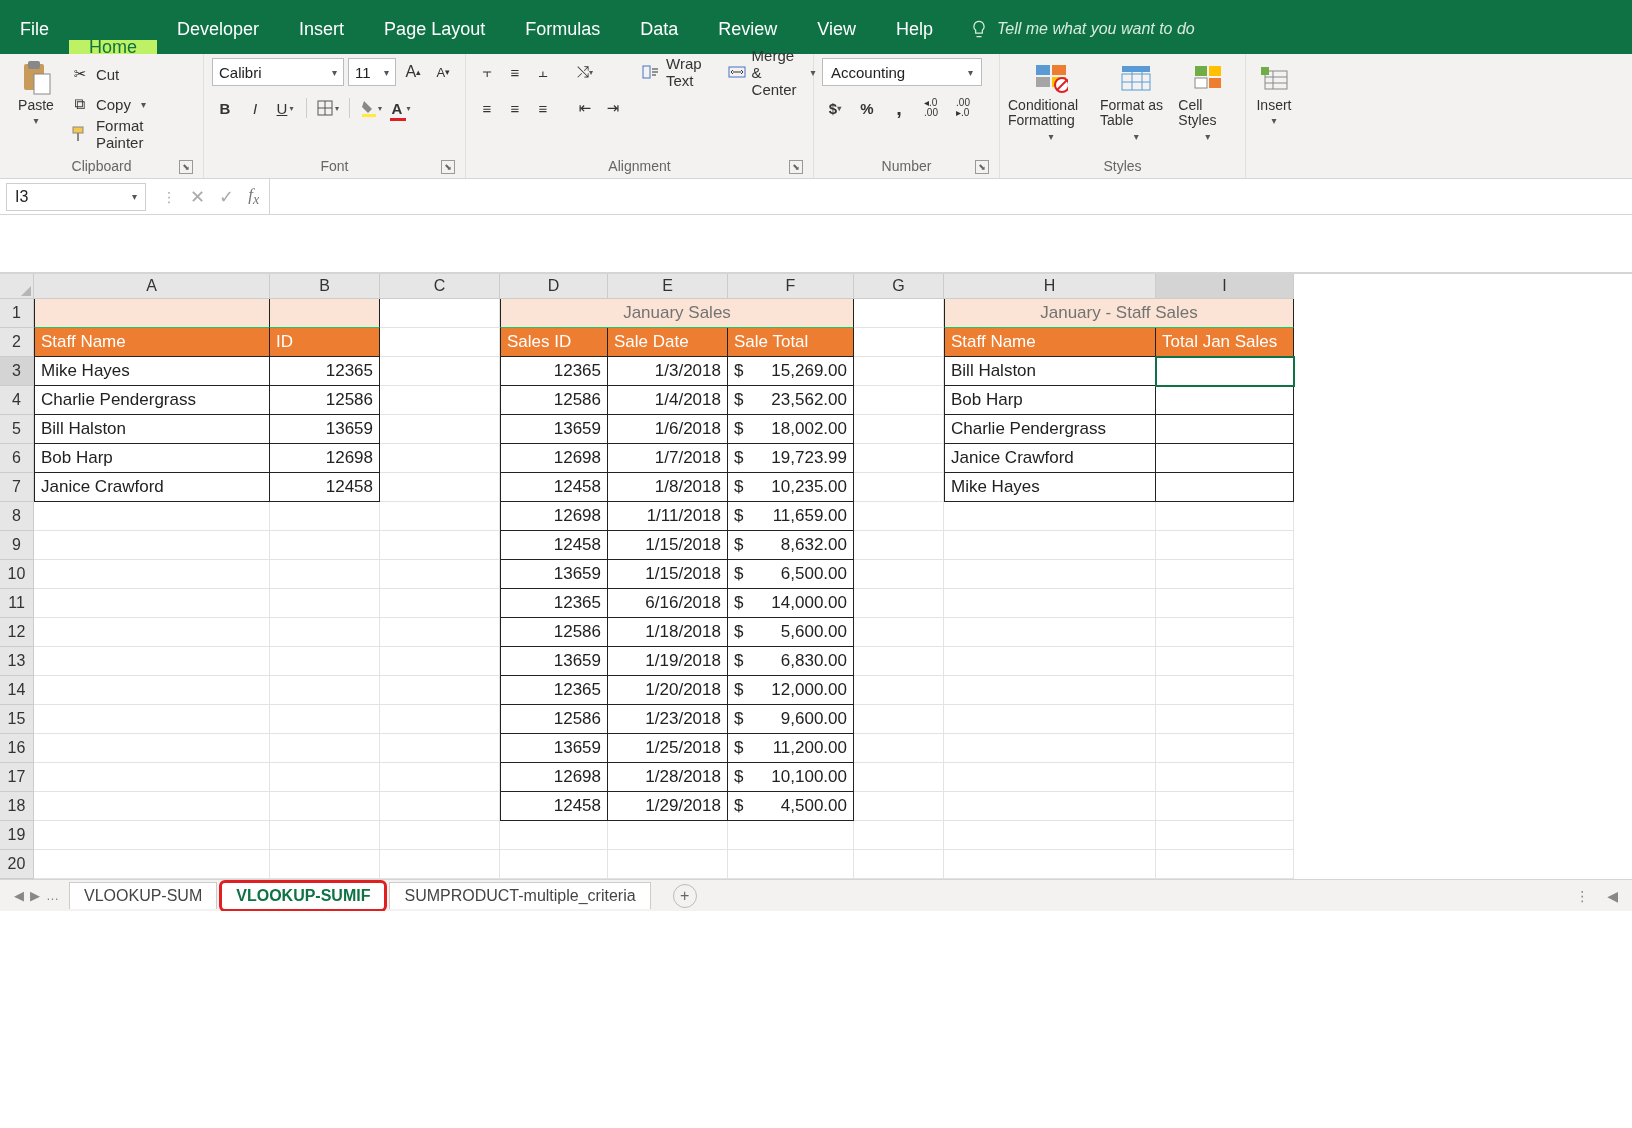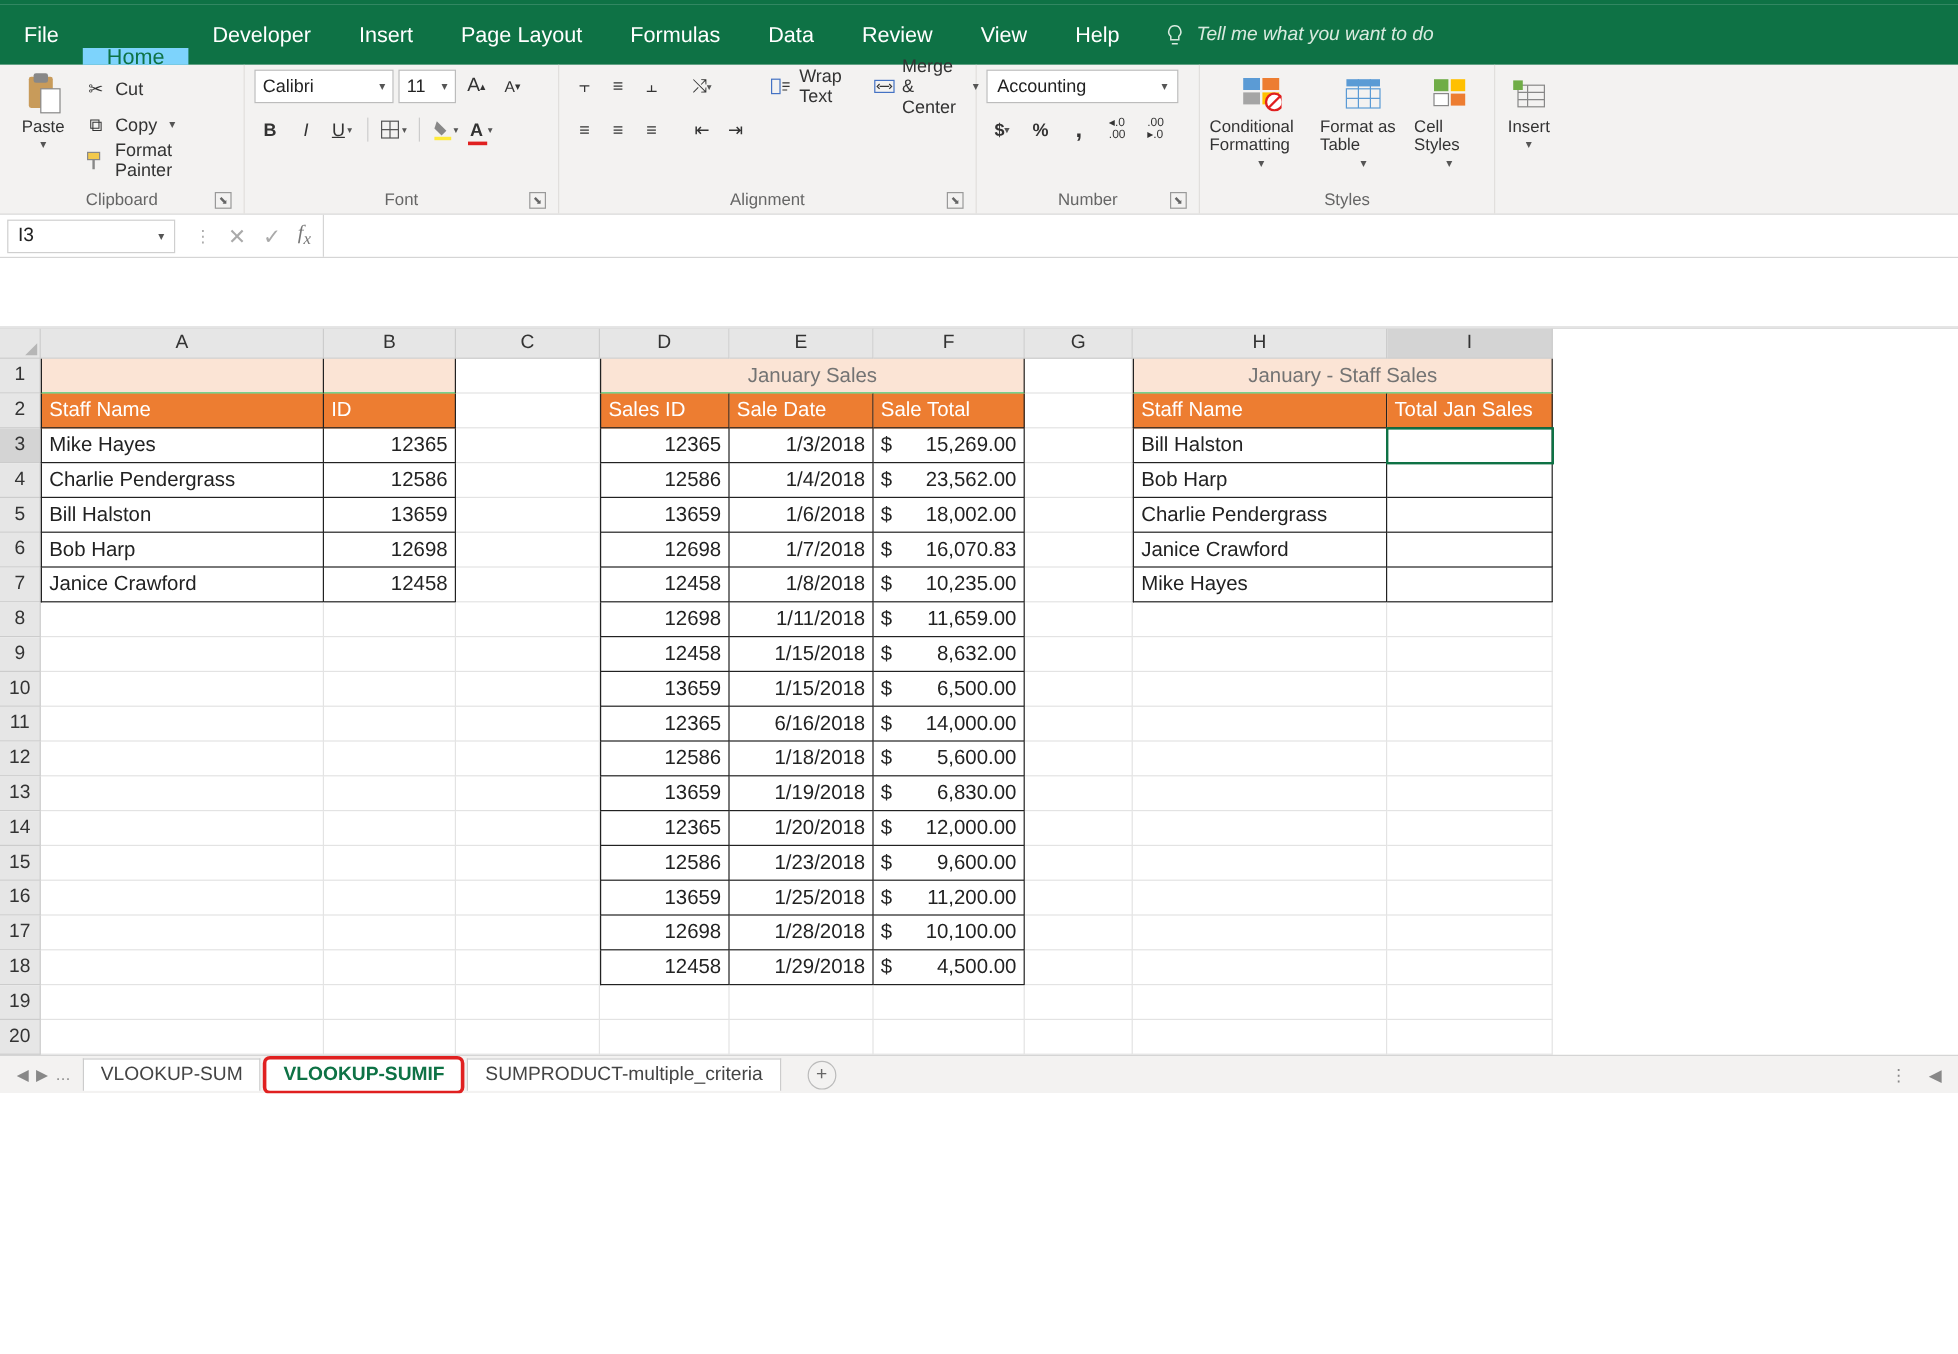--- a/index.html
+++ b/index.html
@@ -1,33 +1,33 @@
 <!DOCTYPE html>
 <html><head>
 <meta charset="utf-8">
 <style>
 * { margin:0; padding:0; box-sizing:border-box; }
 body { font-family:'Segoe UI',Tahoma,sans-serif; font-size:14px; background:#fff; color:#222; width:1632px; }
 .titlebar-strip { height:4px; background:#0e7245; }
 .ribbon-tabs { display:flex; background:#0e7245; color:#fff; height:50px; align-items:stretch; }
 .ribbon-tab { padding:0 20px; display:flex; align-items:center; cursor:pointer; font-size:18px; }
-.ribbon-tab.active { background:#7dd3fc; color:#0e7245;margin-top:36px; }
+.ribbon-tab.active { background:#bef264; color:#0e7245;margin-top:36px; }
 .tellme { display:flex; align-items:center; gap:8px; color:#d8eadf; font-style:italic; font-size:16px; padding:0 16px;}
 .tellme svg { width:20px; height:20px; }
 .ribbon-body { background:#f3f2f1; border-bottom:1px solid #d5d5d5; display:flex; height:125px; }
 .ribbon-group { border-right:1px solid #e1dfdd; padding:4px 8px 2px 8px; display:flex; flex-direction:column; position:relative; }
 .ribbon-group-content { flex:1; display:flex; align-items:flex-start; gap:6px; }
 .ribbon-group-label { text-align:center; font-size:14px; color:#666; padding-top:4px; height:22px; position:relative;}
 .dlaunch { position:absolute; right:2px; bottom:2px; width:14px; height:14px; border:1px solid #999; font-size:9px; color:#666; display:flex; align-items:center; justify-content:center;}
 .big-btn { display:flex; flex-direction:column; align-items:center; justify-content:flex-start; width:56px; height:94px; gap:2px; font-size:14px; color:#333; text-align:left; line-height:1.1; padding-top:2px;}
 .big-btn .ico { width:36px; height:36px; display:flex; align-items:center; justify-content:center; }
 .small-row { display:flex; align-items:center; gap:6px; height:28px; font-size:15px; color:#333; }
 .small-ico { width:20px; height:20px; display:inline-flex; align-items:center; justify-content:center; }
 .font-box, .size-box { background:#fff; border:1px solid #bcbcbc; height:28px; display:flex; align-items:center; padding:0 6px; font-size:15px;}
-.font-box { width:116px; justify-content:space-between;}
+.font-box { width:132px; justify-content:space-between;}
 .size-box { width:48px; justify-content:space-between;}
 .drop-caret { font-size:10px; color:#555; }
 .btnrow { display:flex; gap:2px; align-items:center; height:28px;}
 .btn-sq { width:26px; height:26px; display:flex; align-items:center; justify-content:center; font-size:15px; color:#333;}
 .acct-box { background:#fff; border:1px solid #bcbcbc; width:160px; height:28px; display:flex; align-items:center; justify-content:space-between; padding:0 8px; font-size:15px;}
 .name-fx-bar { display:flex; align-items:center; height:36px; border-bottom:1px solid #d5d5d5; background:#fff; }
 .name-box { width:140px; height:28px; border:1px solid #cfcfcf; margin:4px 6px; display:flex; align-items:center; justify-content:space-between; padding:0 8px; font-size:16px; background:#fff;}
 .fx-controls { display:flex; align-items:center; gap:14px; padding:0 10px; color:#aaa; border-right:1px solid #d5d5d5; height:100%;}
 .fx-label { font-style:italic; font-family:'Times New Roman',serif; color:#777; font-size:17px;}
 .formula-input { flex:1; height:100%; padding:0 10px; }
@@ -397,21 +397,21 @@
       </div>
       <div class="grid-row">
         <div class="row-h">6</div>
         <div class="cell wA bord bord-l">Bob Harp</div>
         <div class="cell wB bord rt">12698</div>
         <div class="cell wC"></div>
         <div class="cell wD bord bord-l rt">12698</div>
         <div class="cell wE bord rt">1/7/2018</div>
         <div class="cell wF bord curr">
           <span>$</span>
-          <span>16,070.83</span>
+          <span>19,723.99</span>
         </div>
         <div class="cell wG"></div>
         <div class="cell wH bord bord-l">Janice Crawford</div>
         <div class="cell wI bord"></div>
       </div>
       <div class="grid-row">
         <div class="row-h">7</div>
         <div class="cell wA bord bord-l">Janice Crawford</div>
         <div class="cell wB bord rt">12458</div>
         <div class="cell wC"></div>

